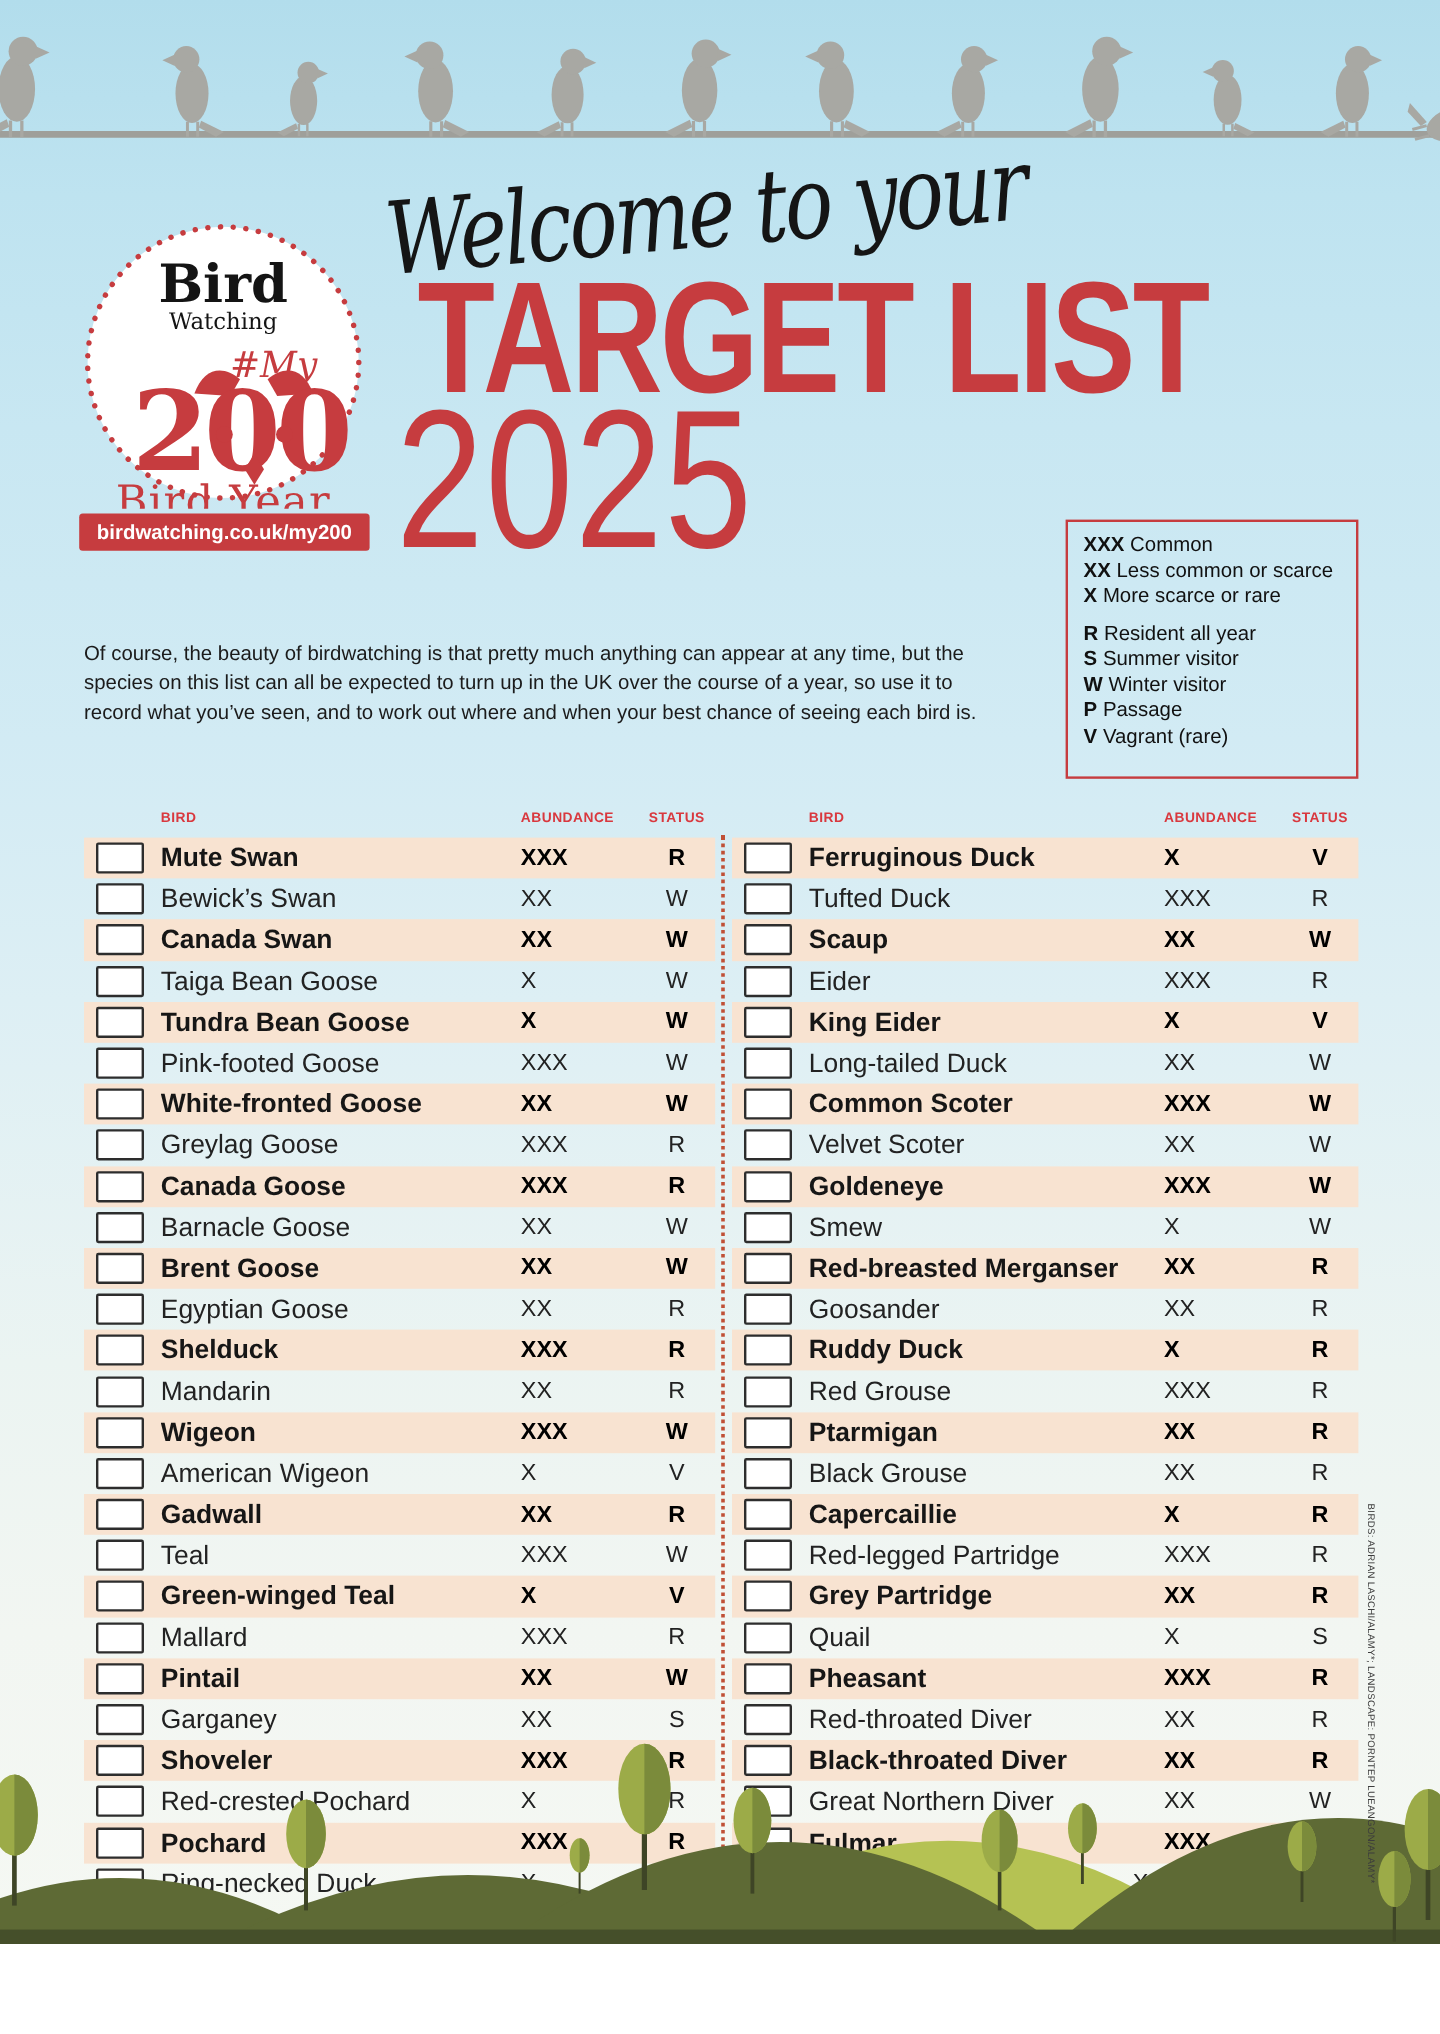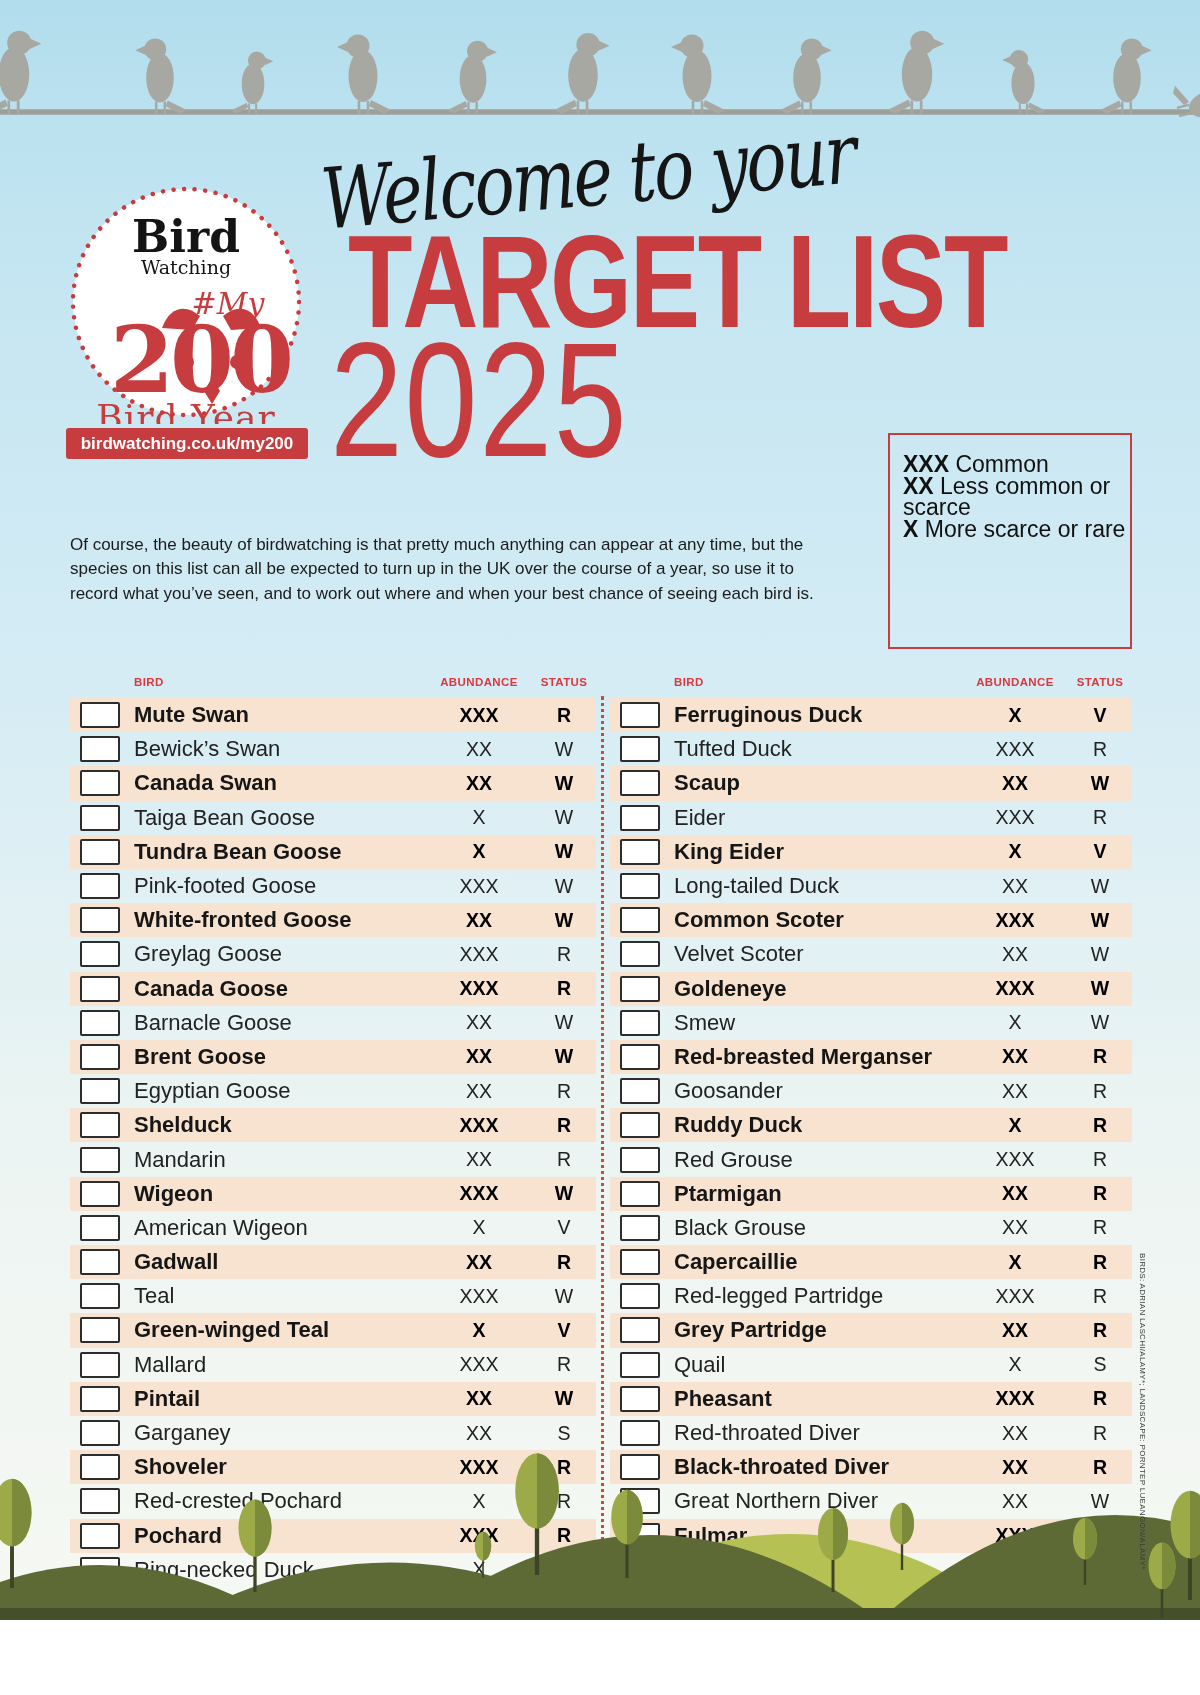--- a/index.html
+++ b/index.html
@@ -16,39 +16,39 @@
 
   .script-title{position:absolute;left:318px;top:158px;font-family:"DejaVu Serif",serif;font-style:italic;
     font-size:84px;color:#151515;transform:rotate(-5deg) scaleX(.8);transform-origin:left top;
     letter-spacing:-3px;white-space:nowrap;z-index:4;line-height:1}
   .main-title{position:absolute;left:348px;top:216px;font-size:132px;font-weight:bold;color:#c63c3f;
     letter-spacing:-3px;line-height:1;transform:scaleX(.8);transform-origin:left top;white-space:nowrap;z-index:3}
   .year-title{position:absolute;left:330px;top:318px;font-size:164px;font-weight:400;color:#c63c3f;
     line-height:1;transform:scaleX(.8);transform-origin:left top;letter-spacing:2px;z-index:3}
 
   .legend{position:absolute;left:888px;top:433px;width:244px;height:216px;border:2px solid #c63c3f;
-    box-sizing:border-box;padding:19px 0 0 13px;font-size:23px;line-height:21.5px;color:#111;z-index:3}
+    box-sizing:border-box;padding:8px 0 0 13px;font-size:17px;line-height:21.5px;color:#111;z-index:3}
   .leg-group-status{margin-top:9px}
   .leg-line b{font-weight:bold}
 
   .intro{position:absolute;left:70px;top:533px;width:750px;font-size:17px;line-height:24.3px;color:#1b1b1b;z-index:3}
   .intro p{margin:0}
   .intro .indent{text-indent:15px}
 
   .col{position:absolute;top:666px;z-index:2}
   .col-left{left:70px;width:526px}
   .col-right{left:610px;width:522px}
   .thead{display:flex;align-items:center;height:32px}
   .row{display:flex;align-items:center;height:34.2px}
   .row.hl{background:#f8e3d1;font-weight:bold}
   .cb{width:40px;height:26px;margin-left:10px;background:#fff;border:2px solid #2d2d2d;border-radius:2px;
     box-sizing:border-box;flex:none}
   .ghost{visibility:hidden}
   .bird{margin-left:14px;flex:1;font-size:22px;color:#161616;white-space:nowrap;overflow:hidden}
-  .ab{width:90px;margin-left:12px;text-align:center;font-size:19.5px;flex:none}
+  .ab{width:90px;margin-left:12px;font-size:19.5px;flex:none}
   .st{width:64px;margin-left:8px;text-align:center;font-size:19.5px;flex:none}
   .row:not(.hl) .bird,.row:not(.hl) .ab,.row:not(.hl) .st{font-weight:normal;color:#222}
   .hlabel{font-size:11.5px;font-weight:bold;color:#d9383e;letter-spacing:.4px}
   .arrow{width:24px;height:17px;margin-left:2px;background:#cf3535;
     clip-path:polygon(0 0,100% 50%,0 100%,30% 50%);flex:none}
 
   .divider{position:absolute;left:601px;top:696px;height:876px;width:0;border-left:3px dotted #c05036;z-index:2}
 
   .credit{position:absolute;left:1138px;top:1253px;writing-mode:vertical-rl;font-size:8px;letter-spacing:.3px;
     color:#3c3c3c;white-space:nowrap;z-index:6;font-family:"Liberation Sans",sans-serif}
@@ -103,20 +103,27 @@
 
   <div class="script-title">Welcome to your</div>
   <div class="main-title">TARGET LIST</div>
   <div class="year-title">2025</div>
 
   <div class="legend">
     <div id="legend-abundance" class="leg-group-abundance">
         <div class="leg-line"><b>XXX</b><span> Common</span></div>
         <div class="leg-line"><b>XX</b><span> Less common or scarce</span></div>
         <div class="leg-line"><b>X</b><span> More scarce or rare</span></div>
+      </div>
+    <div id="legend-status" class="leg-group-status">
+        <div class="leg-line"><b>R</b><span> Resident all year</span></div>
+        <div class="leg-line"><b>S</b><span> Summer visitor</span></div>
+        <div class="leg-line"><b>W</b><span> Winter visitor</span></div>
+        <div class="leg-line"><b>P</b><span> Passage</span></div>
+        <div class="leg-line"><b>V</b><span> Vagrant (rare)</span></div>
       </div>
   </div>
 
   <div class="intro">
     <p>Of course, the beauty of birdwatching is that pretty much anything can appear at any time, but the species on this list can all be expected to turn up in the UK over the course of a year, so use it to record what you’ve seen, and to work out where and when your best chance of seeing each bird is.</p>
   </div>
 
   <div id="col-left" class="col col-left">
       <div class="thead">
         <span class="cb ghost"></span>

